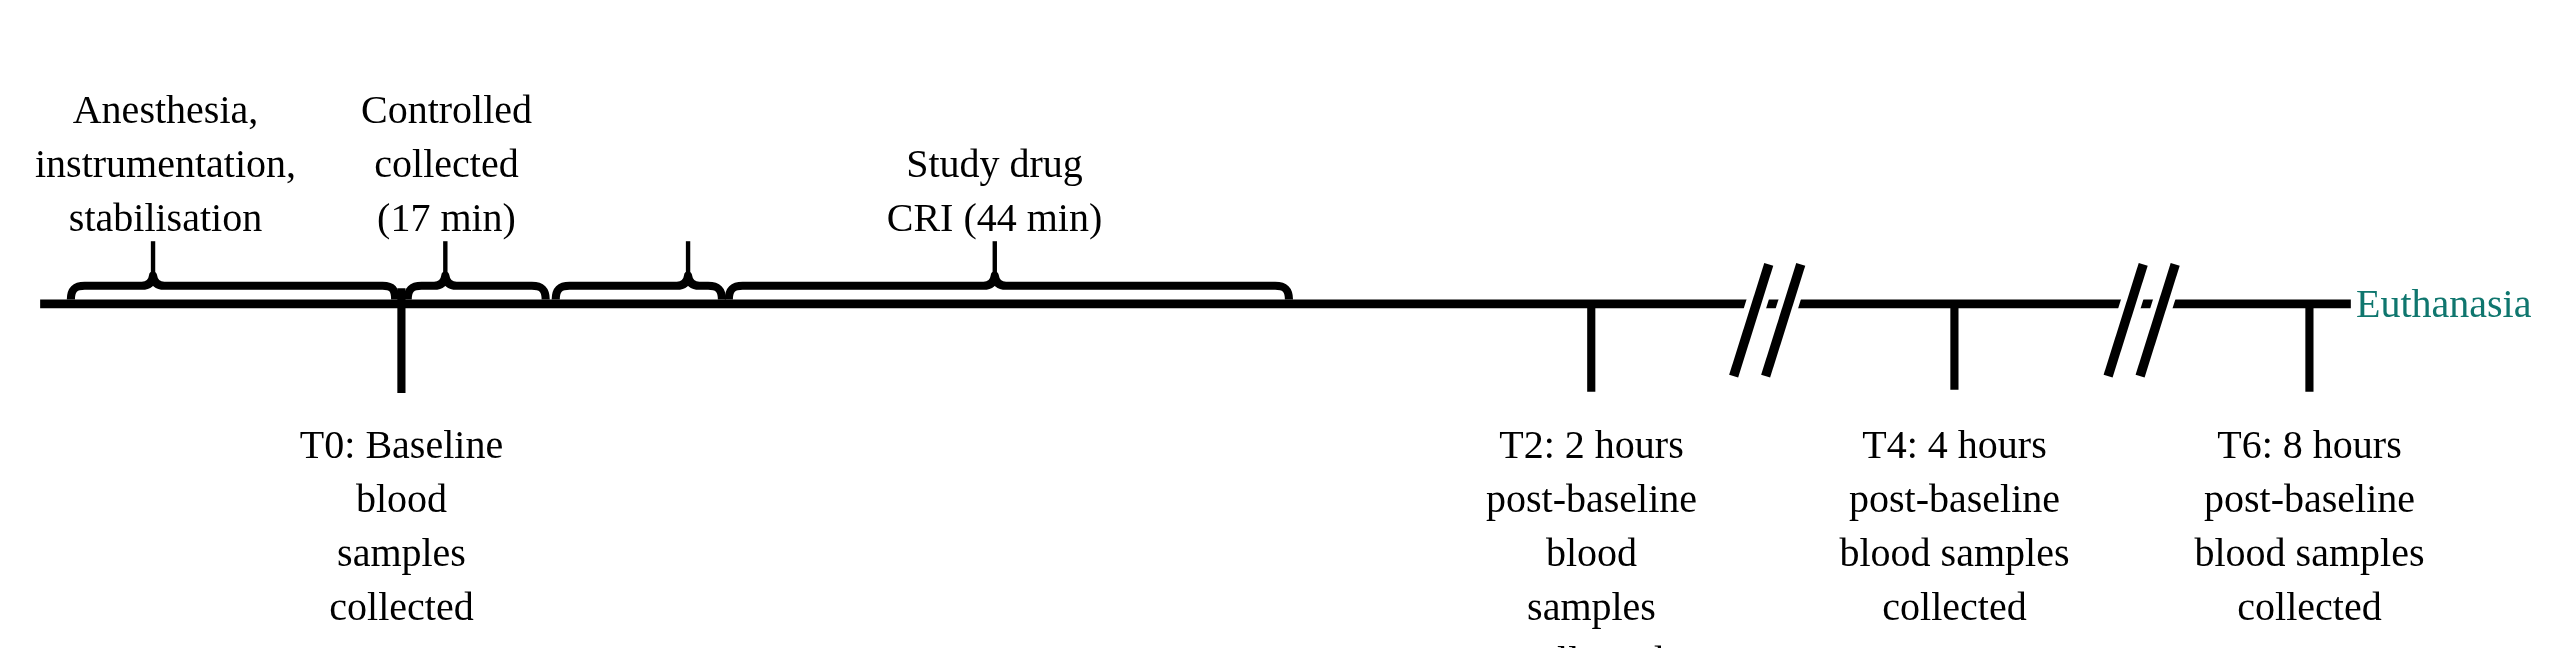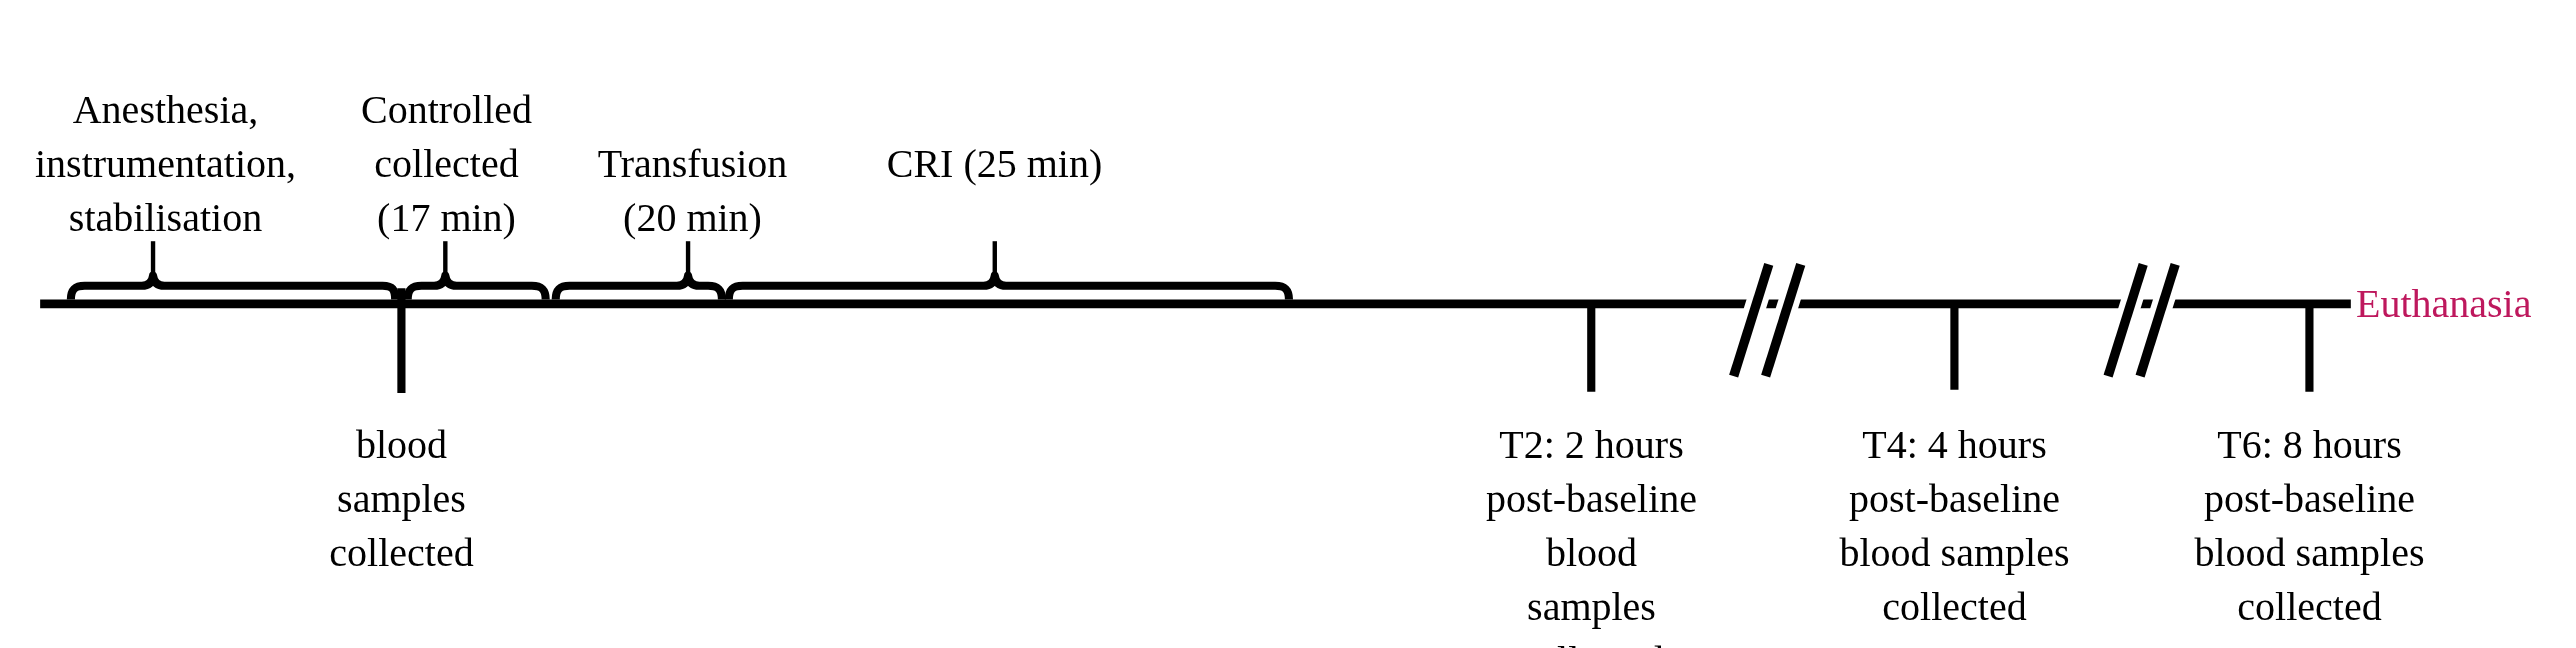--- a/index.html
+++ b/index.html
@@ -31,21 +31,21 @@
     white-space: nowrap;
   }
   .label .line { width: 100%; }
   .phase-label { }
   .timepoint-label { }
   .end-label {
     position: absolute;
     font-size: 40px;
     line-height: 40px;
     white-space: nowrap;
-    color: #be185d;
+    color: #0f766e;
   }
 </style>
 </head>
 <body>
 
 <div class="figure-canvas">
 
   <svg class="art-layer" width="2576" height="649" viewBox="0 0 4107 1034">
 
     <line x1="64" y1="430" x2="3748" y2="430" stroke="#000000" stroke-width="14"></line>
@@ -85,30 +85,28 @@
     <div class="line">instrumentation,</div>
     <div class="line">stabilisation</div>
   </div>
 
   <div class="label phase-label" style="left:246px; top:49px; width:401px;">
     <div class="line">Controlled</div>
     <div class="line">collected</div>
     <div class="line">(17 min)</div>
   </div>
 
-  <div class="label phase-label" style="left:492px; top:103px; width:401px;">
-    <div class="line">Transfusion</div>
-    <div class="line">(20 min)</div>
-  </div>
 
   <div class="label phase-label" style="left:794px; top:103px; width:401px;">
-    <div class="line">CRI (25 min)</div>
+    <div class="line">Study drug</div>
+    <div class="line">CRI (44 min)</div>
   </div>
 
   <div class="label timepoint-label" style="left:226px; top:384px; width:351px;">
+    <div class="line">T0: Baseline</div>
     <div class="line">blood</div>
     <div class="line">samples</div>
     <div class="line">collected</div>
   </div>
 
   <div class="label timepoint-label" style="left:1416px; top:384px; width:351px;">
     <div class="line">T2: 2 hours</div>
     <div class="line">post-baseline</div>
     <div class="line">blood</div>
     <div class="line">samples</div>

